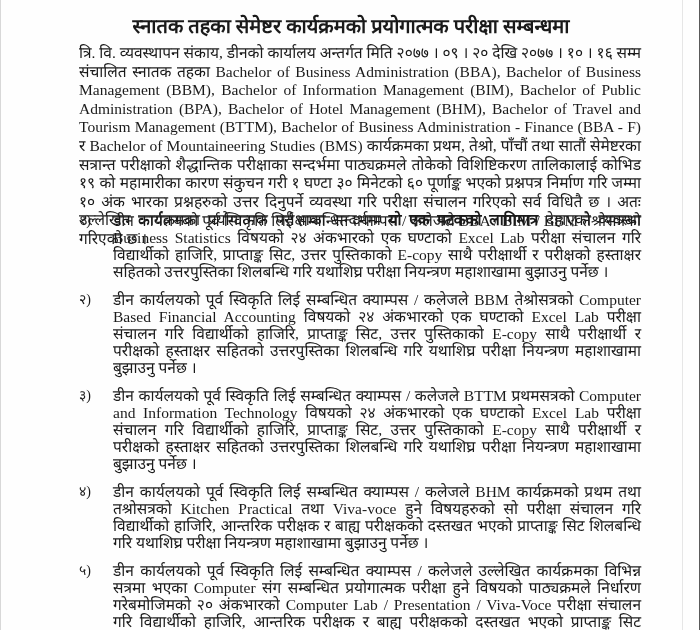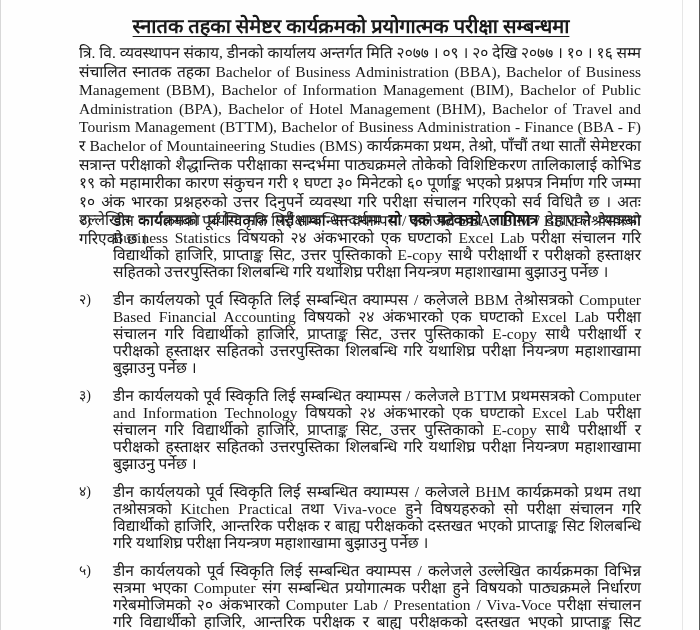--- a/index.html
+++ b/index.html
@@ -24,21 +24,20 @@
     position: absolute; left: 698px; top: 0; width: 2px; height: 630px;
     background: #5a5a5a;
   }
   .title {
     position: absolute; top: 13px; left: 0; width: 700px;
     text-align: center;
     font-size: 20px; font-weight: bold;
     line-height: 26px;
   }
   .title span {
-    text-decoration: underline;
     text-underline-offset: 3px;
     text-decoration-thickness: 1px;
   }
   .intro {
     position: absolute; left: 78px; top: 44px; width: 562px;
     font-size: 15.5px; line-height: 18.6px;
     text-align: justify;
   }
   .intro b { font-weight: bold; }
   .items {

